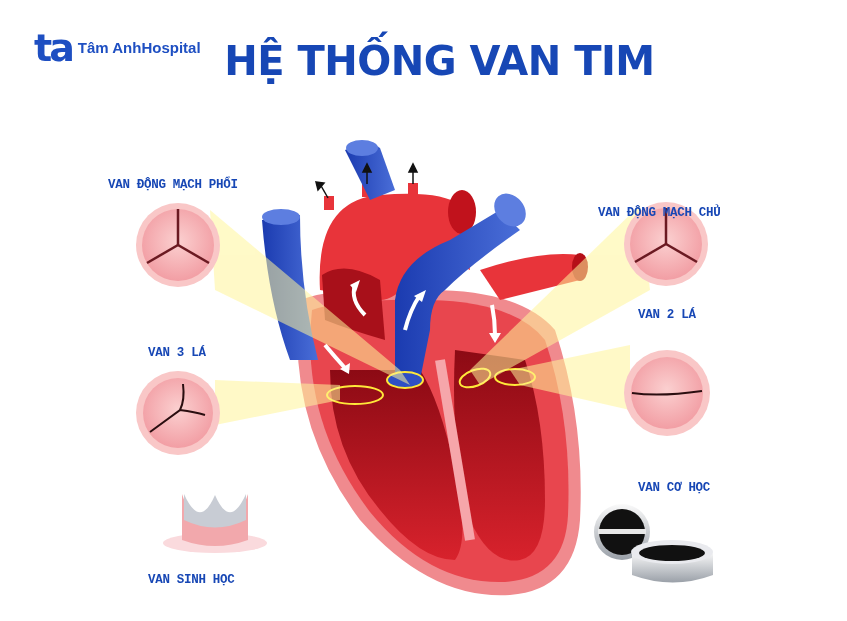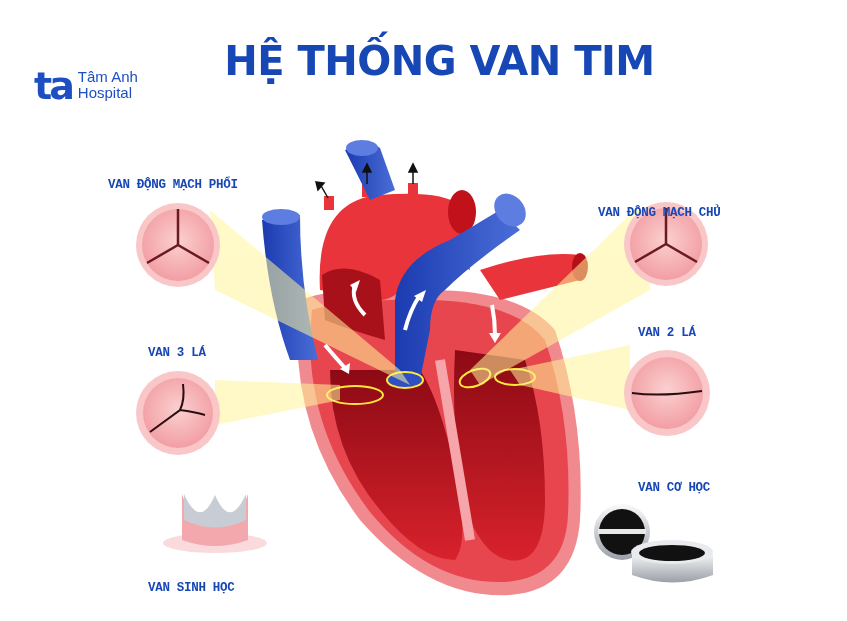--- a/index.html
+++ b/index.html
@@ -1,19 +1,19 @@
 <!DOCTYPE html>
 <html><head>
 <meta charset="utf-8">
 <style>
   html,body{margin:0;padding:0;background:#ffffff;}
   body{width:847px;height:621px;position:relative;overflow:hidden;font-family:"Liberation Sans",sans-serif;}
-  .logo{position:absolute;left:34px;top:33px;display:flex;align-items:flex-end;gap:6px;}
+  .logo{position:absolute;left:34px;top:33px;display:flex;align-items:center;gap:6px;}
   .logo-mark{font-family:"DejaVu Sans",sans-serif;font-weight:bold;font-size:38px;color:#1e4fc2;letter-spacing:-3px;line-height:30px;}
-  .logo-text{display:flex;flex-direction:column;color:#1e4fc2;font-weight:normal;font-size:15px;line-height:16px;margin-top:36px;}
+  .logo-text{display:flex;flex-direction:row;color:#1e4fc2;font-weight:bold;font-size:15px;line-height:16px;}
   .title{position:absolute;left:16px;width:847px;top:38px;text-align:center;font-family:"DejaVu Sans",sans-serif;font-weight:bold;font-size:40px;color:#1747b5;letter-spacing:-0.5px;}
   .label{position:absolute;font-family:Liberation Mono, monospace;font-weight:bold;font-size:12.5px;color:#1747b5;letter-spacing:-0.3px;white-space:nowrap;}
   svg{position:absolute;left:0;top:0;}
 </style>
 </head>
 <body>
 
 <svg width="847" height="621" viewBox="0 0 847 621" xmlns="http://www.w3.org/2000/svg">
   <defs>
     <radialGradient id="valveG" cx="50%" cy="45%" r="55%">
@@ -147,15 +147,15 @@
     <span>Tâm Anh</span>
     <span>Hospital</span>
   </span>
 </div>
 
 <div class="title">HỆ THỐNG VAN TIM</div>
 
 <div class="label" style="left:108px;top:178px;">VAN ĐỘNG MẠCH PHỔI</div>
 <div class="label" style="left:598px;top:178px;margin-top:28px;">VAN ĐỘNG MẠCH CHỦ</div>
 <div class="label" style="left:148px;top:346px;">VAN 3 LÁ</div>
-<div class="label" style="left:638px;top:326px;">VAN 2 LÁ</div>
-<div class="label" style="left:148px;top:573px;margin-top:8px;">VAN SINH HỌC</div>
+<div class="label" style="left:638px;top:308px;">VAN 2 LÁ</div>
+<div class="label" style="left:148px;top:573px;">VAN SINH HỌC</div>
 <div class="label" style="left:638px;top:481px;">VAN CƠ HỌC</div>
 
 </body></html>

